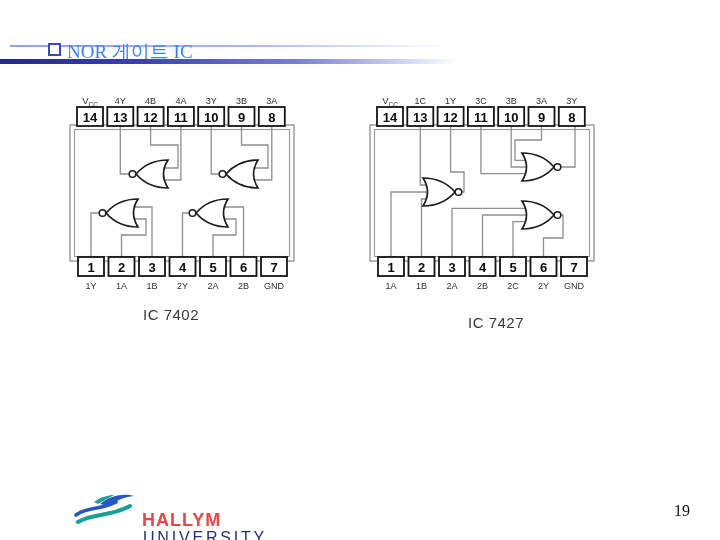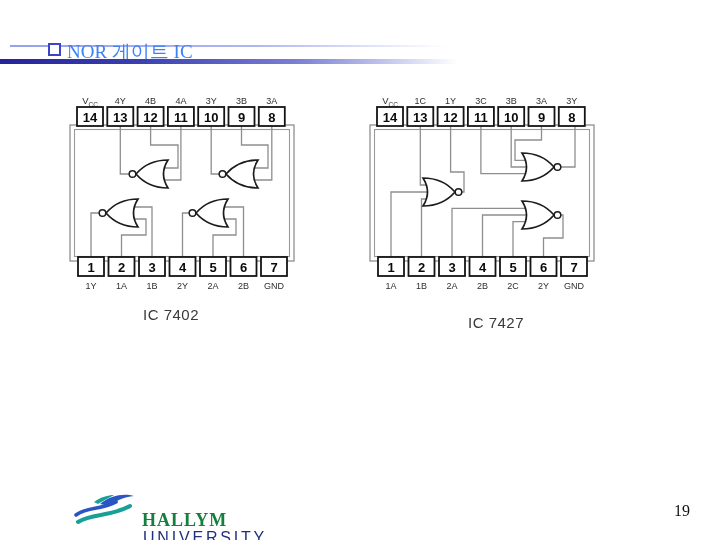--- a/index.html
+++ b/index.html
@@ -35,21 +35,21 @@
   #caption-0 { left:143px; top:306px; }
   #caption-1 { left:468px; top:314px;text-align:right; }
   .page-number {
     position:absolute; left:674px; top:502px;
     font-family:"Liberation Serif", serif; font-size:16px; color:#111111;
   }
   .logo { position:absolute; left:70px; top:489px; width:180px; height:50px; }
   .logo-swoosh { position:absolute; left:0; top:2px; }
   .logo-name {
     position:absolute; left:72px; top:21px; font-size:18px; font-weight:bold;
-    color:#15803d; letter-spacing:1px; white-space:nowrap;font-family:Liberation Serif, serif;
+    color:#ef4444; letter-spacing:1px; white-space:nowrap;
   }
   .logo-subtitle {
     position:absolute; left:73px; top:40px; font-size:16px;
     color:#20307f; letter-spacing:2.8px; white-space:nowrap;
   }
 </style>
 </head>
 <body>
 
 <div class="thin-line"></div>

